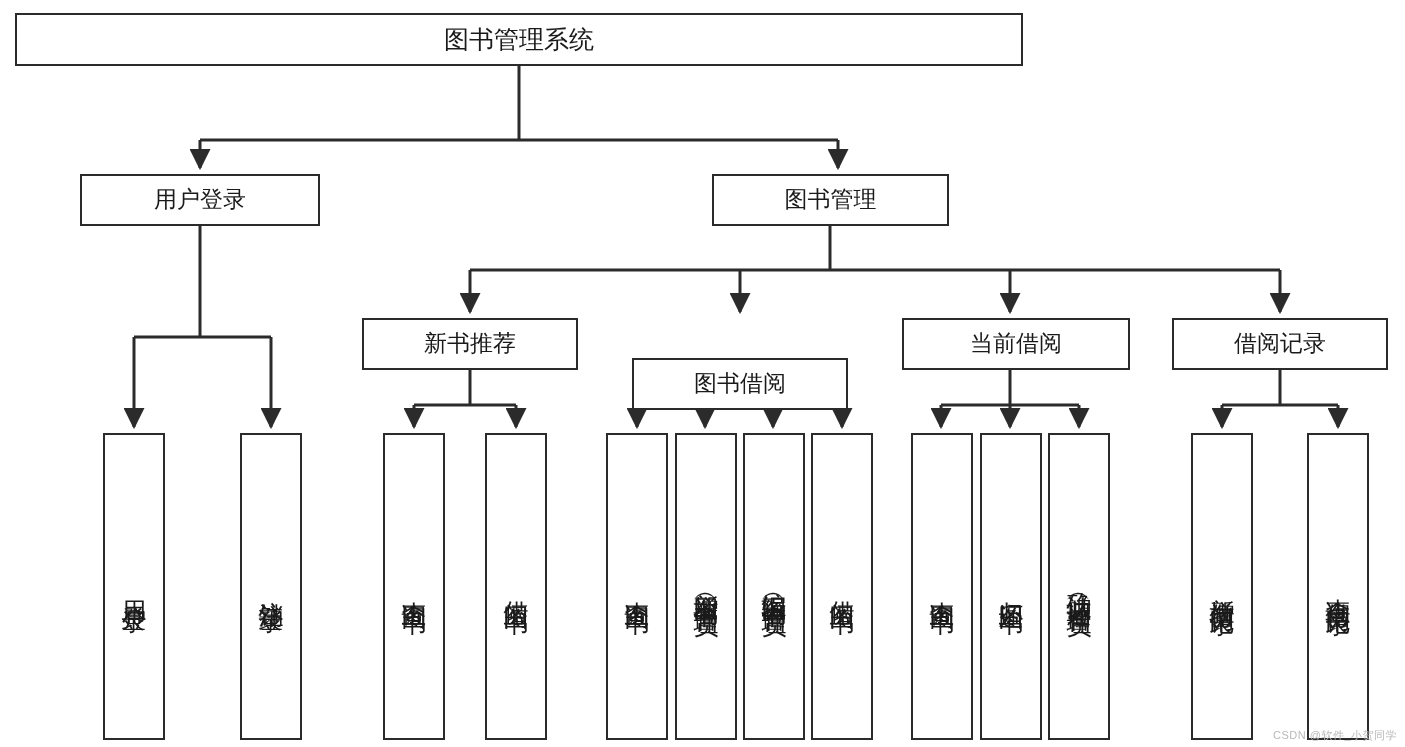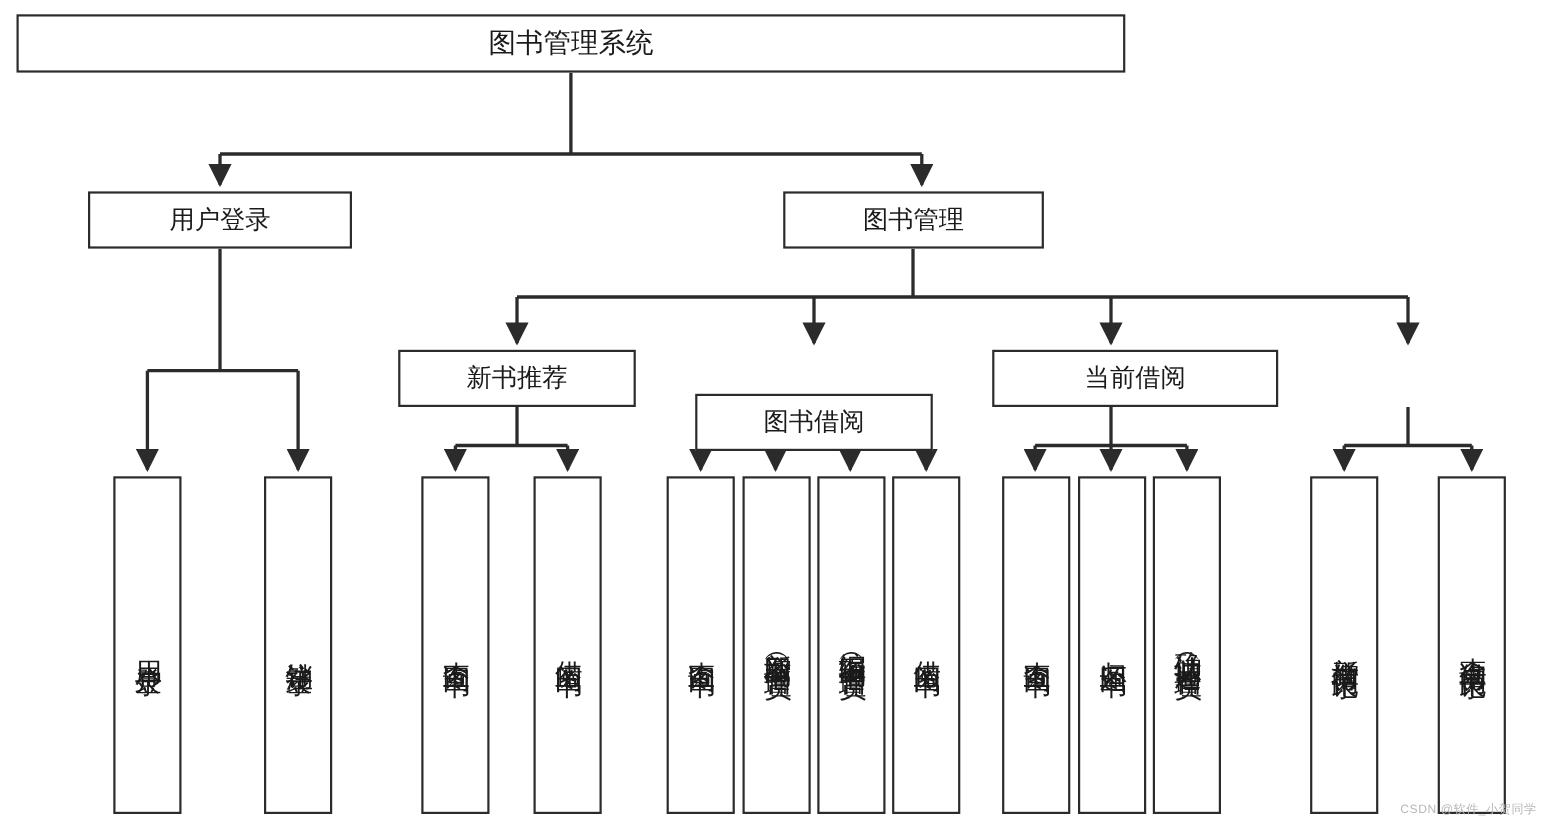--- a/index.html
+++ b/index.html
@@ -54,21 +54,21 @@
   .node.lvl2 { height: 52px; }
   .node.lvl2 .node-label { font-size: 23px; }
   .node.n-user-login  { left: 80px;  top: 174px; width: 240px; }
   .node.n-book-mgmt   { left: 712px; top: 174px; width: 237px; }
 
   
   .node.lvl3 { height: 52px; top: 318px; }
   .node.lvl3 .node-label { font-size: 23px; }
   .node.n-new-rec     { left: 362px;  width: 216px; justify-content: center; }
   .node.n-borrow      { left: 632px;  width: 216px; margin-top: 40px; }
-  .node.n-current     { left: 902px;  width: 260px; }
+  .node.n-current     { left: 902px;  width: 228px; }
   .node.n-record      { left: 1172px; width: 216px; }
 
   
   .node.leaf {
     top: 433px;
     height: 307px;
     padding: 10px 2px;
   }
   .node.leaf .node-label {
     writing-mode: vertical-rl;
@@ -156,20 +156,23 @@
 
   <div class="node lvl3 n-new-rec">
     <span class="node-label">新书推荐</span>
   </div>
   <div class="node lvl3 n-borrow">
     <span class="node-label">图书借阅</span>
   </div>
   <div class="node lvl3 n-current">
     <span class="node-label">当前借阅</span>
   </div>
+  <div class="node lvl3 n-record">
+    <span class="node-label">借阅记录</span>
+  </div>
 
   <div class="node leaf" style="left:103px;width:62px;">
     <span class="node-label">用户登录</span>
   </div>
   <div class="node leaf" style="left:240px;width:62px;">
     <span class="node-label">注销登录</span>
   </div>
 
   <div class="node leaf" style="left:383px;width:62px;">
     <span class="node-label">查询图书</span>

